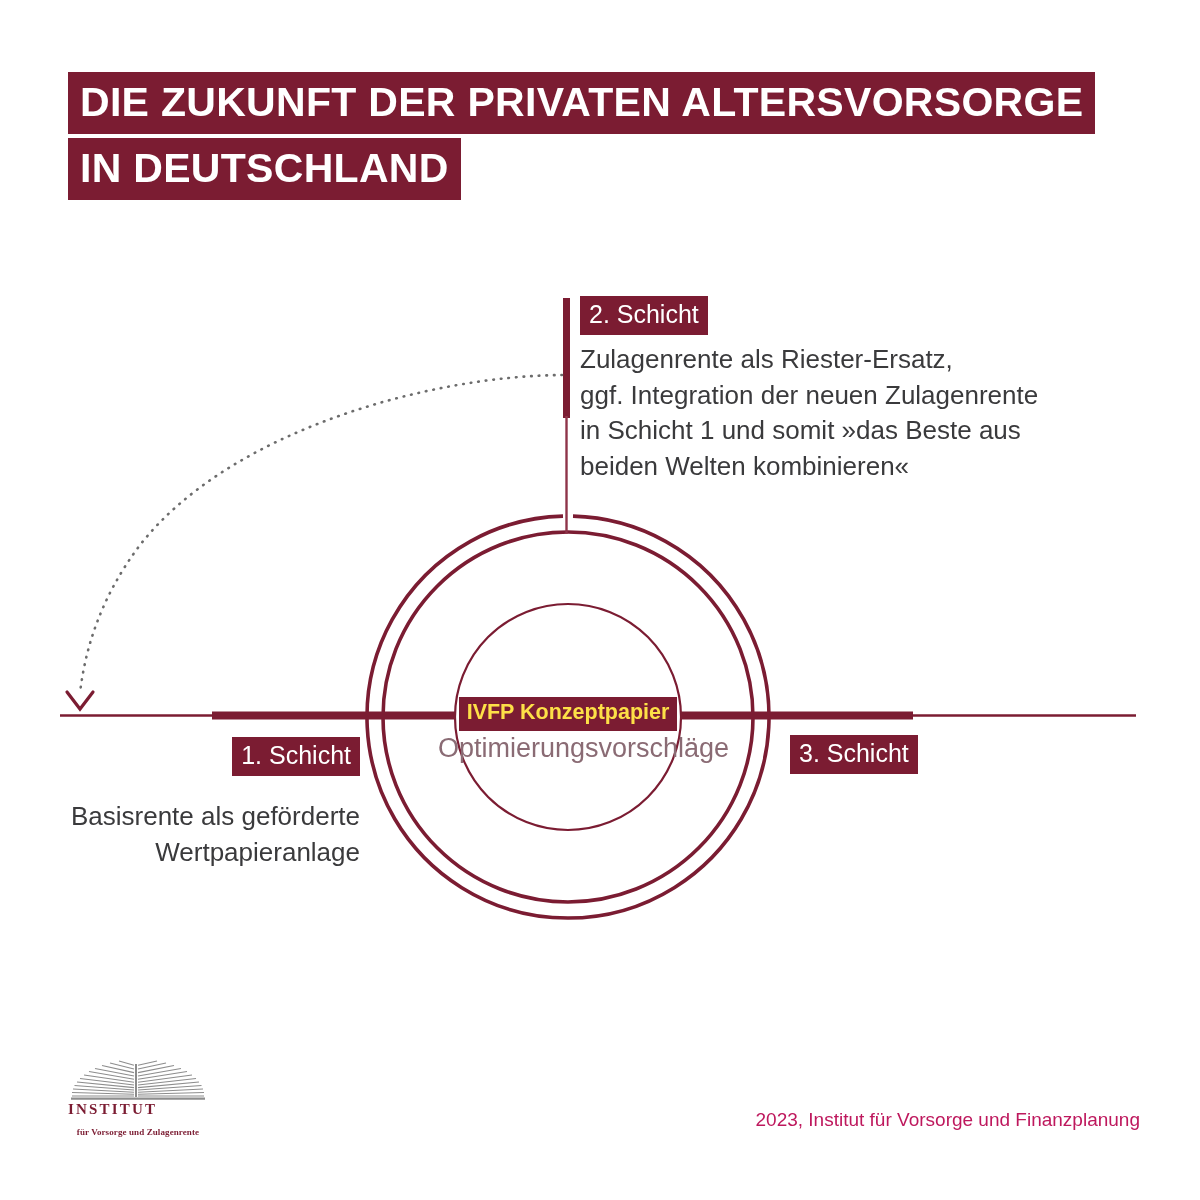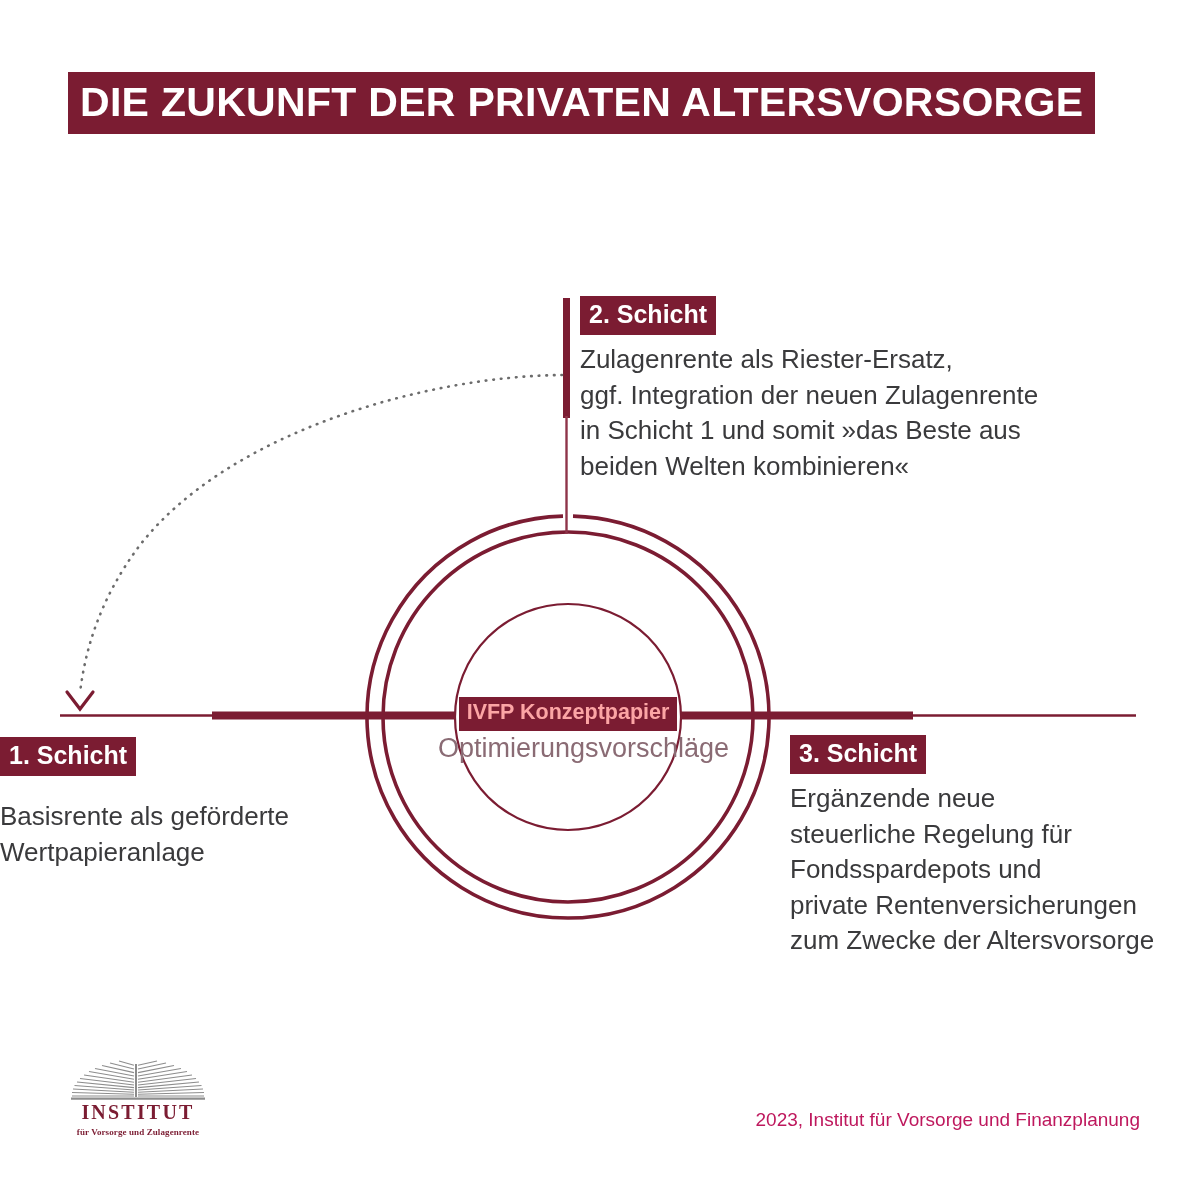--- a/index.html
+++ b/index.html
@@ -54,21 +54,21 @@
     position: absolute;
     left: 0;
     top: 0;
   }
 
   
   .badge {
     display: inline-block;
     background: #7B1C32;
     color: #ffffff;
-    font-weight: bold;
+    font-weight: normal;
     font-size: 25px;
     line-height: 1.0;
     padding: 6px 9px 8px 9px;
     white-space: nowrap;
   }
   .body-text {
     color: #3a3a3c;
     font-size: 26px;
     line-height: 1.37;
     white-space: pre-line;
@@ -83,21 +83,21 @@
     text-align: left;
   }
   .block-s2 .body-text { margin-top: 7px; }
 
   
   .block-s1 {
     position: absolute;
     left: 0px;
     top: 737px;
     width: 360px;
-    text-align: left;
+    text-align: right;
   }
   .block-s1 .body-text { margin-top: 23px; }
 
   
   .block-s3 {
     position: absolute;
     left: 790px;
     top: 735px;
     width: 390px;
     text-align: left;
@@ -108,21 +108,21 @@
   .center-label {
     position: absolute;
     left: 438px;
     top: 697px;
     width: 260px;
     text-align: center;
   }
   .center-title {
     display: inline-block;
     background: #7B1C32;
-    color: #fca5a5;
+    color: #fde047;
     font-weight: bold;
     font-size: 21.5px;
     line-height: 1.0;
     padding: 5px 8px 7px 8px;
     white-space: nowrap;
   }
   .center-sub {
     display: block;
     margin-top: 3px;
     color: #8A6B74;
@@ -137,25 +137,24 @@
     left: 68px;
     top: 1052px;
     width: 140px;
     height: 86px;
   }
   .logo-word {
     position: absolute;
     left: 0;
     top: 50px;
     width: 140px;
-    text-align: center;
     color: #7B1C32;
     font-family: "Liberation Serif", serif;
     font-weight: bold;
-    font-size: 20px;
+    font-size: 15px;
     letter-spacing: 2.2px;
     line-height: 1.0;
   }
   .logo-sub {
     position: absolute;
     left: 0;
     top: 76px;
     width: 140px;
     text-align: center;
     color: #7B1C32;
@@ -176,20 +175,23 @@
     white-space: nowrap;
   }
 </style>
 </head>
 <body>
 
 <div id="page">
 
   <div class="title-block">
     <div class="title-line">DIE ZUKUNFT DER PRIVATEN ALTERSVORSORGE</div>
+    <span class="title-line-2-wrap">
+      <span class="title-line">IN DEUTSCHLAND</span>
+    </span>
   </div>
 
   <div class="diagram">
     <svg class="svg-layer" width="1200" height="1200" viewBox="0 0 1200 1200">
 
       <path d="M 563 516.1
                A 201 201 0 1 0 573 516.1" fill="none" stroke="#7B1C32" stroke-width="3.6" stroke-linecap="butt"></path>
 
       <circle cx="568" cy="717" r="185" fill="none" stroke="#7B1C32" stroke-width="3.6"></circle>
 
@@ -227,25 +229,20 @@
   </div>
 
   <div class="block-s1">
     <div class="badge">1. Schicht</div>
     <div class="body-text">Basisrente als geförderte
 Wertpapieranlage</div>
   </div>
 
   <div class="block-s3">
     <div class="badge">3. Schicht</div>
-    <div class="body-text">Ergänzende neue
-steuerliche Regelung für
-Fondsspardepots und
-private Rentenversicherungen
-zum Zwecke der Altersvorsorge</div>
   </div>
 
   <div class="logo">
     <svg width="140" height="52" viewBox="0 0 140 52">
 
       <g stroke="#8d8d8d" stroke-width="1.15" fill="none">
         <path d="M4 44 L66 44"></path>
         <path d="M4 40.5 L66 42.2"></path>
         <path d="M5 37 L66 40.2"></path>
         <path d="M6.5 33.5 L66 38"></path>

